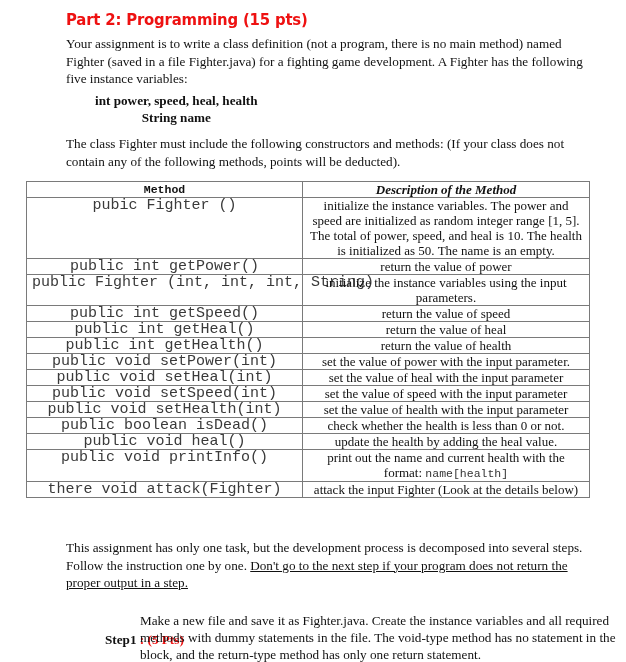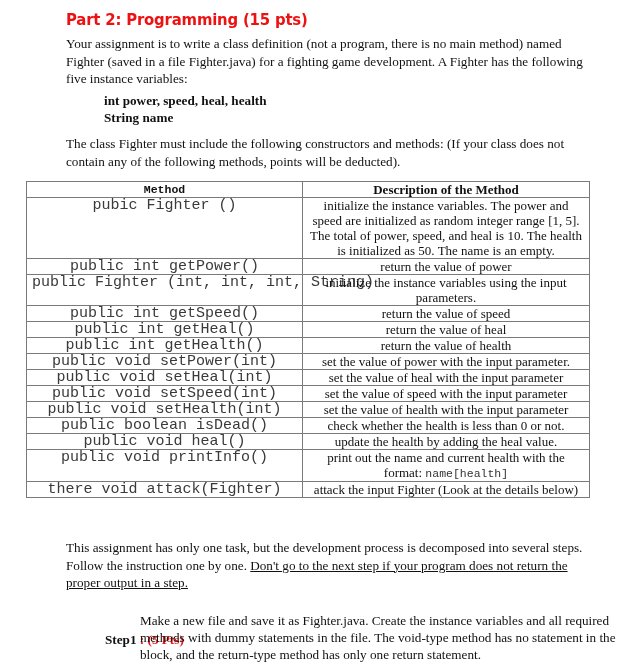--- a/index.html
+++ b/index.html
@@ -12,42 +12,42 @@
     font-family: "DejaVu Sans", sans-serif; font-weight: bold;
     font-size: 16px; color: #ee1111; letter-spacing: -0.2px;
     transform: scaleX(0.93); transform-origin: left top;
   }
   .para {
     position: absolute; left: 66px; width: 520px;
     font-size: 13.2px; line-height: 17.6px;
   }
   .intro { top: 35px; }
   .vars {
-    position: absolute; left: 104px; top: 92px;
-    font-weight: bold; font-size: 13.2px; line-height: 17px;
+    position: absolute; left: 95px; top: 92px;
+    font-weight: bold; font-size: 13.2px; line-height: 17px; text-align: center;
   }
   .must { top: 135px; }
   table.methods {
     position: absolute; left: 26px; top: 181px; width: 564px;
     border-collapse: collapse; table-layout: fixed;
   }
   table.methods td, table.methods th {
     border: 1px solid #7a7a7a; padding: 0 5px; vertical-align: top;
     line-height: 15px; text-align: center;
   }
   table.methods col.c1 { width: 276px; }
   .mono {
     font-family: "Liberation Mono", monospace; font-size: 15px; color: #3a3a3a;
     white-space: pre; padding-top: 1px;
   }
   .mono-head {
     font-family: "Liberation Mono", monospace; font-size: 11.5px; font-weight: bold; color: #111;
   }
   .desc { font-family: "Liberation Serif", serif; font-size: 13px; color: #111; margin-left: 10px; }
-  .desc-head { font-family: "Liberation Serif", serif; font-size: 13px; font-weight: bold; color: #111; }
+  .desc-head { font-family: "Liberation Serif", serif; font-size: 13px; font-weight: bold; color: #111; font-style: italic; }
   .inline-mono { font-family: "Liberation Mono", monospace; font-size: 11.5px; color: #333; }
   .task { top: 539px; }
   .underline { text-decoration: underline; }
   .step-title {
     position: absolute; left: 105px; top: 632px; font-weight: bold; font-size: 13.2px;
   }
   .step-pts { color: #ee1111; }
   .step-body {
     position: absolute; left: 105px; top: 613px; width: 480px;
     font-size: 13.2px; line-height: 16.8px; margin-left: 35px;

